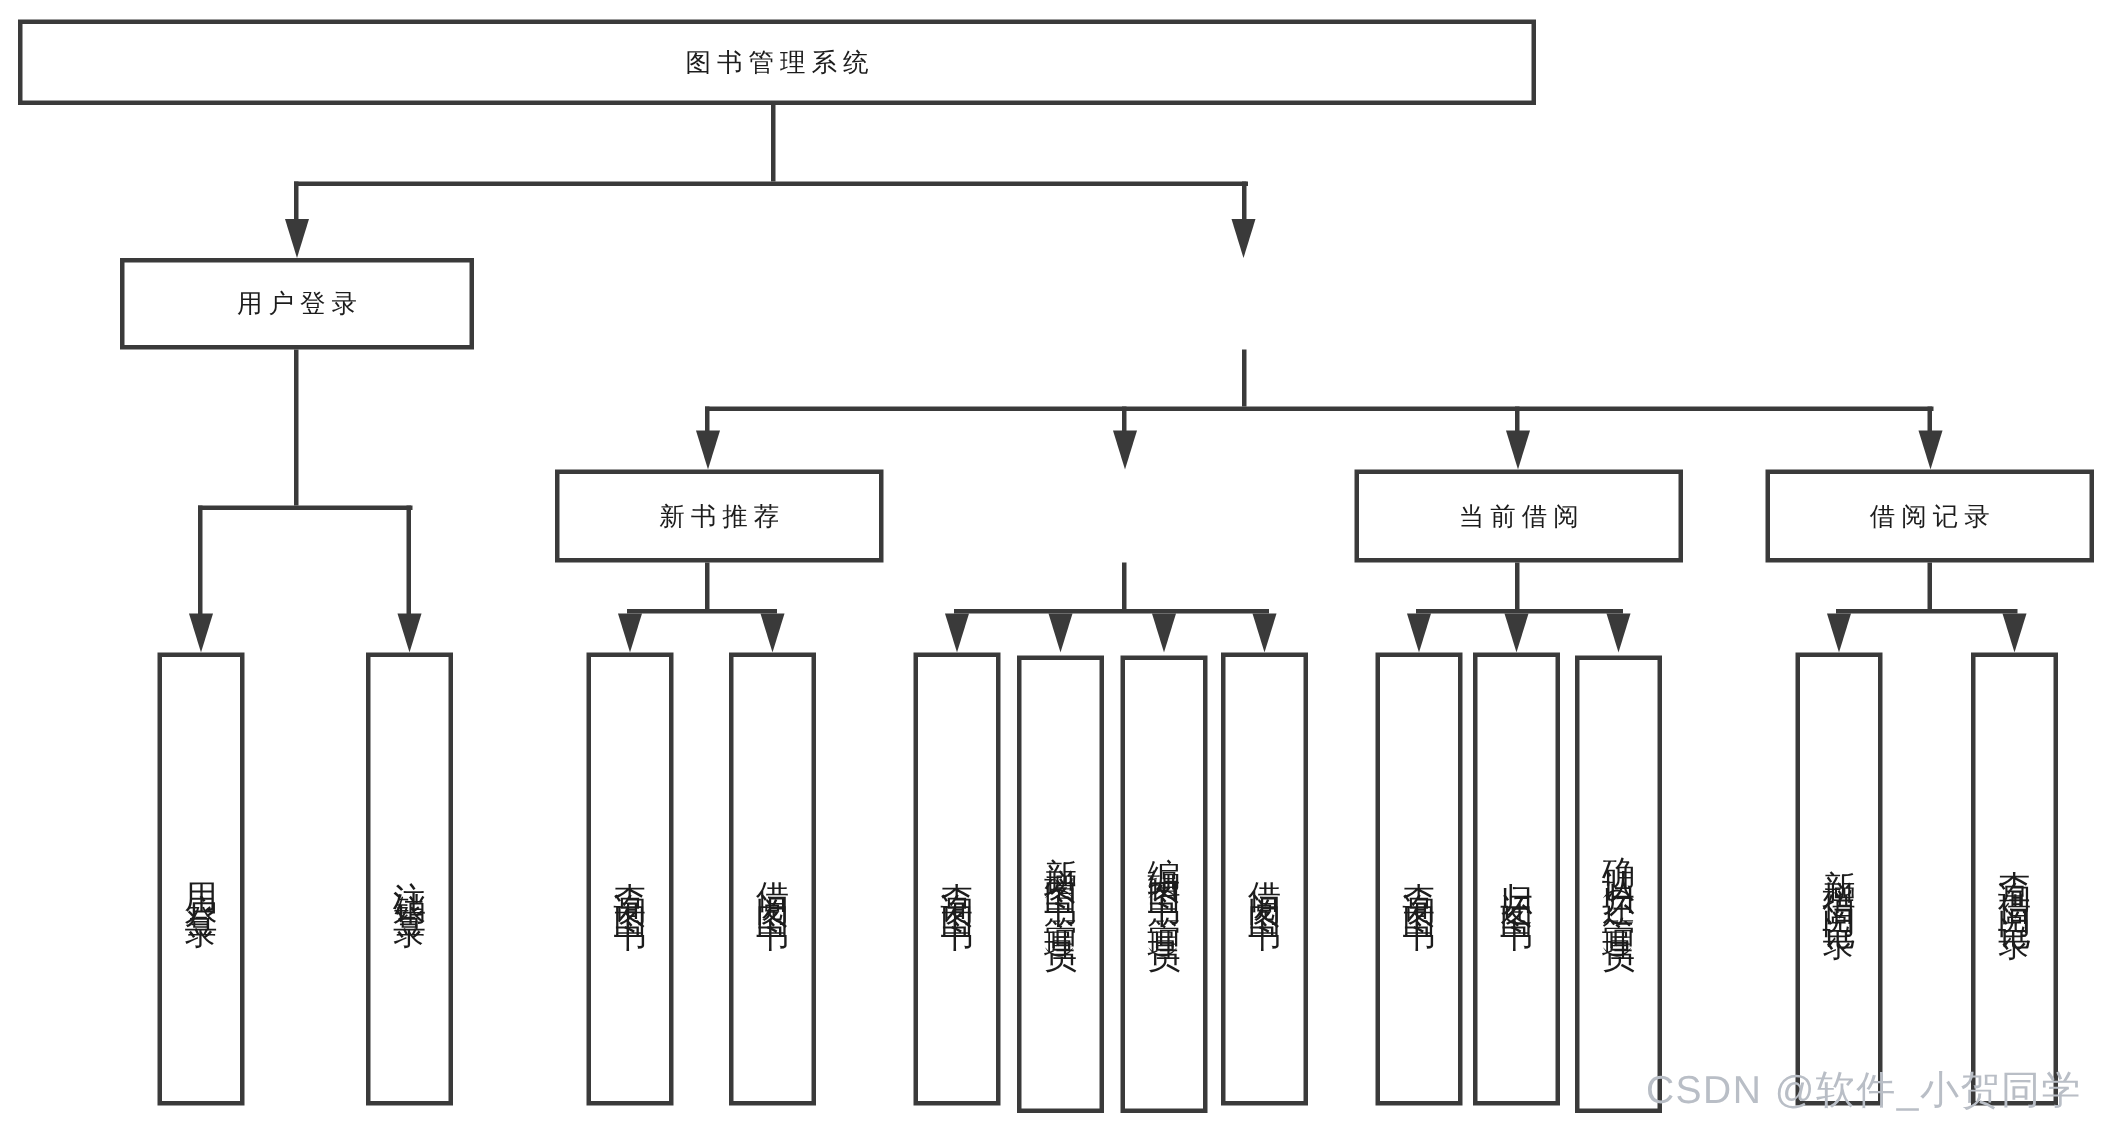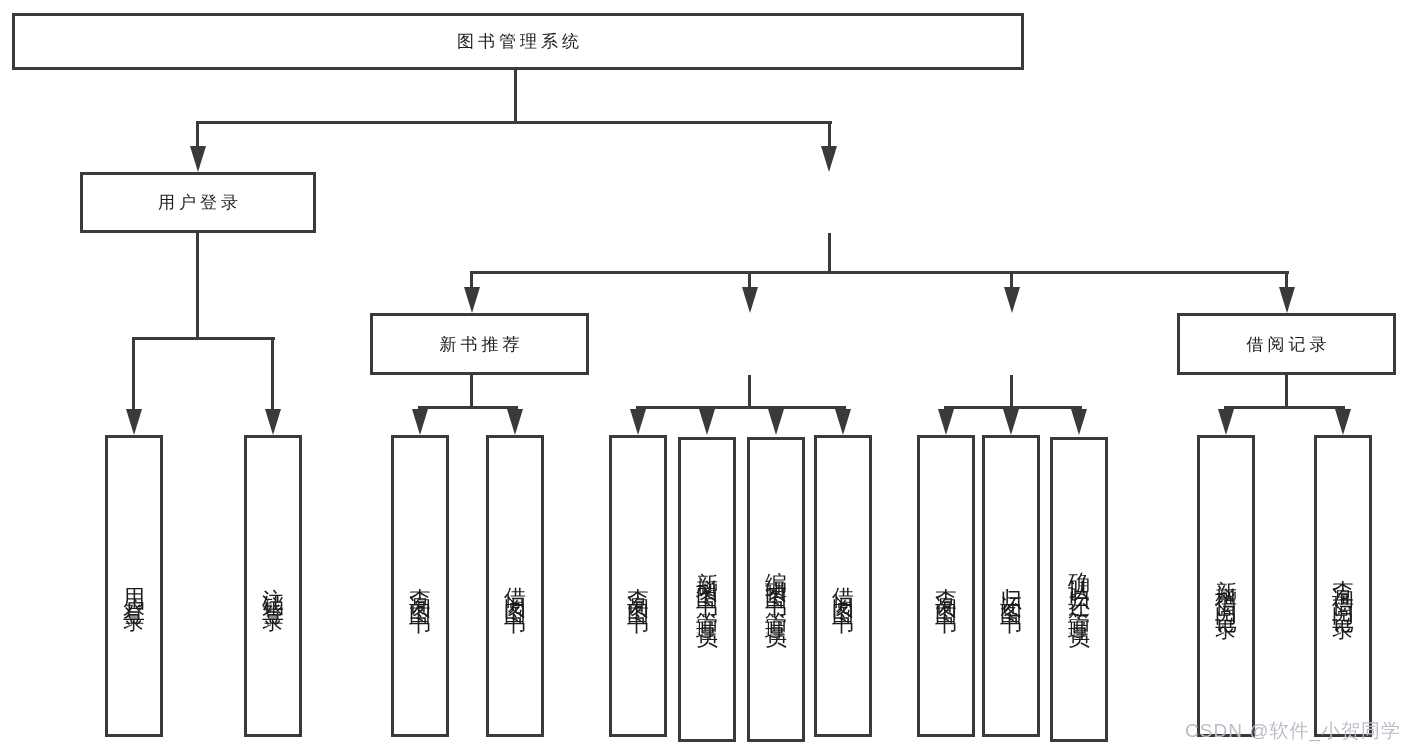--- a/index.html
+++ b/index.html
@@ -41,22 +41,22 @@
   
   .arrow{
     position:absolute;width:0;height:0;
     border-left:8px solid transparent;
     border-right:8px solid transparent;
     border-top:26px solid var(--line);
   }
   
   #watermark{
     position:absolute;
-    right:4px;bottom:3px;
-    font-size:19px;
+    right:17px;bottom:3px;
+    font-size:26px;
     letter-spacing:1px;
     color:var(--wm);
     white-space:nowrap;
   }
 </style>
 </head>
 <body>
 
 <div id="stage">
 
@@ -88,20 +88,23 @@
   <div class="ln" style="left:748px;top:271px;width:3px;height:17px;"></div>
   <div class="ln" style="left:1010px;top:271px;width:3px;height:17px;"></div>
   <div class="ln" style="left:1285px;top:271px;width:3px;height:17px;"></div>
   <div class="arrow" style="left:464px;top:287px;"></div>
   <div class="arrow" style="left:742px;top:287px;"></div>
   <div class="arrow" style="left:1004px;top:287px;"></div>
   <div class="arrow" style="left:1279px;top:287px;"></div>
 
   <div class="box hbox" style="left:370px;top:313px;width:219px;height:62px;">
     <span>新书推荐</span>
+  </div>
+  <div class="box hbox" style="left:903px;top:313px;width:219px;height:62px;">
+    <span>当前借阅</span>
   </div>
   <div class="box hbox" style="left:1177px;top:313px;width:219px;height:62px;">
     <span>借阅记录</span>
   </div>
 
   <div class="ln" style="left:470px;top:375px;width:3px;height:33px;"></div>
   <div class="ln" style="left:418px;top:406px;width:100px;height:3px;"></div>
   <div class="arrow" style="left:412px;top:409px;"></div>
   <div class="arrow" style="left:507px;top:409px;"></div>
 

